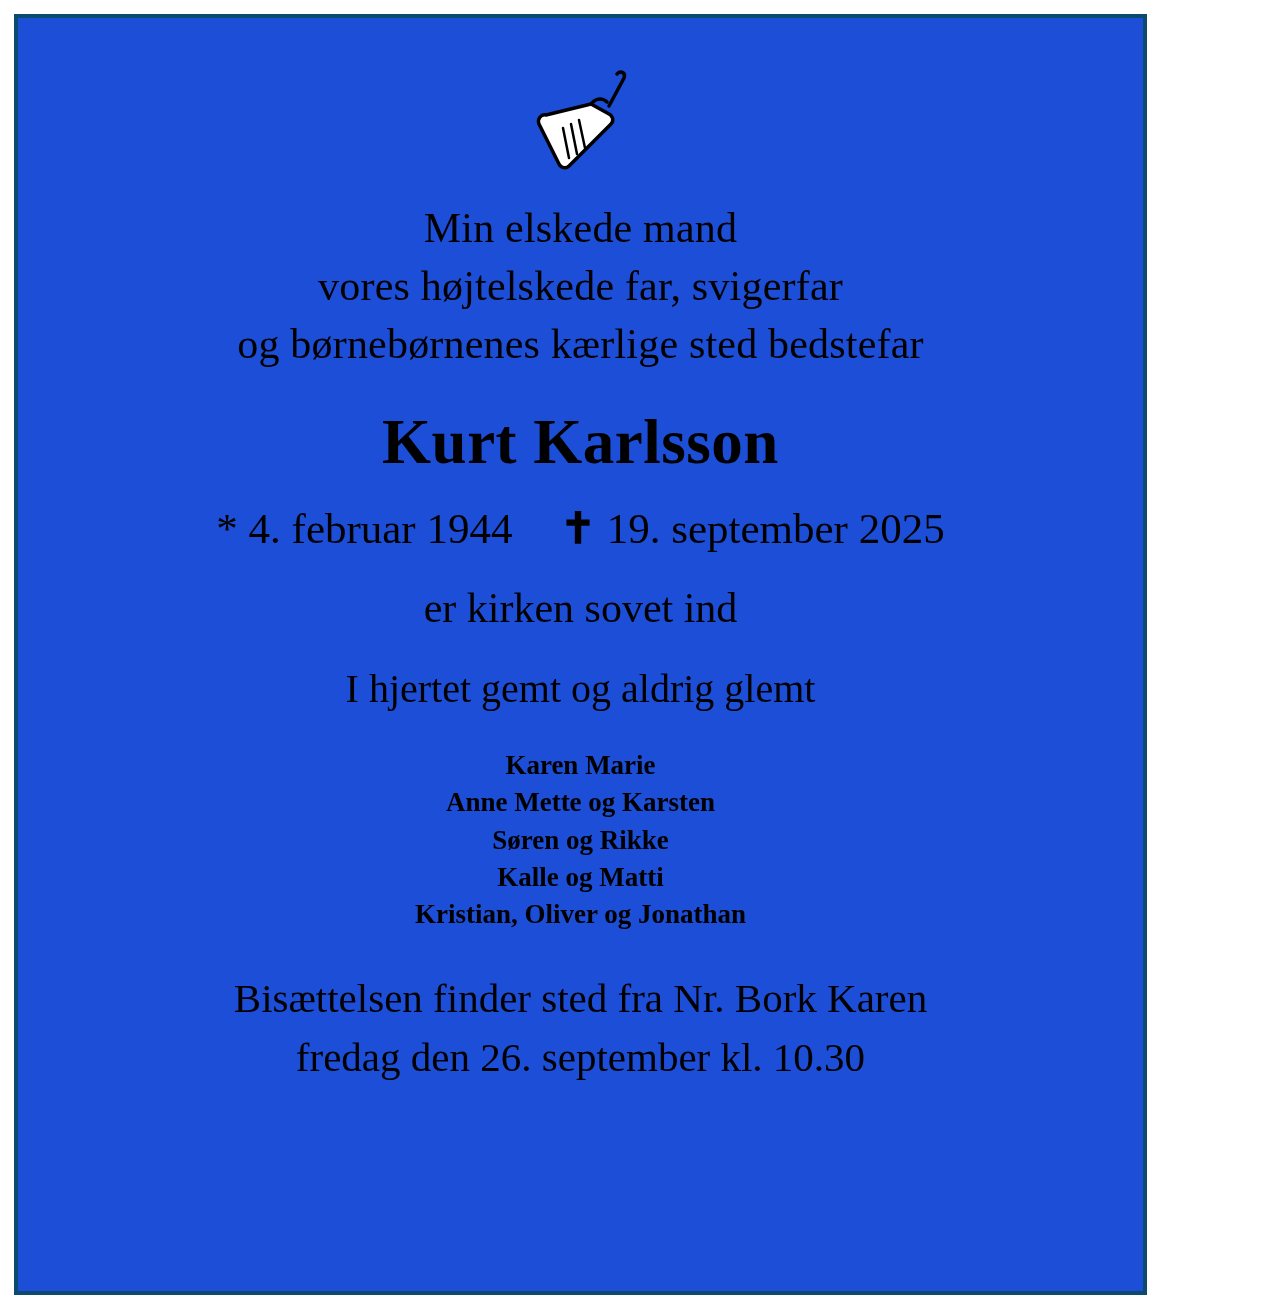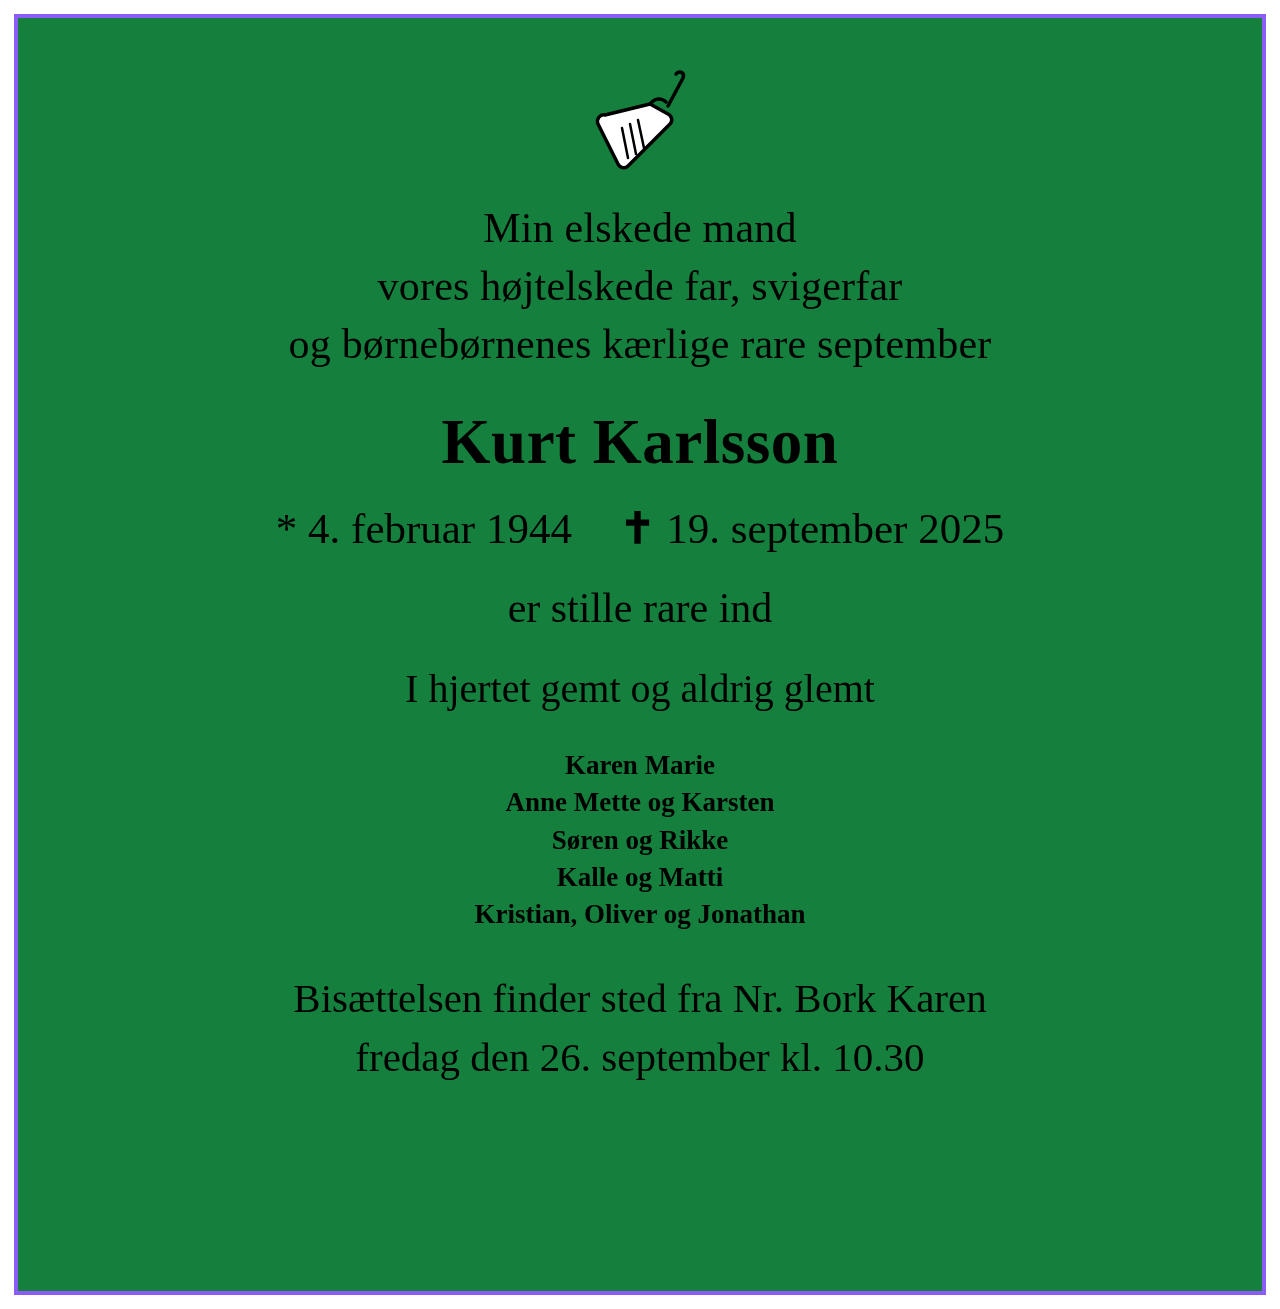--- a/index.html
+++ b/index.html
@@ -12,24 +12,24 @@
     width: 1280px;
     height: 1309px;
     font-family: "Liberation Serif", "DejaVu Serif", serif;
     color: #000000;
     overflow: hidden;
   }
   .notice-frame {
     position: absolute;
     left: 14px;
     top: 14px;
-    width: 1252px;
+    width: 1133px;
     height: 1281px;
-    border: 4px solid #8b5cf6;
-    background: #15803d;
+    border: 4px solid #0c4a6e;
+    background: #1d4ed8;
     box-sizing: border-box;
     display: flex;
     flex-direction: column;
     align-items: center;
   }
   .symbol-area {
     margin-top: 44px;
     height: 110px;
     display: flex;
     align-items: center;
@@ -117,34 +117,34 @@
         <path d="M42 66 L48 96" stroke="#000" stroke-width="2.5" stroke-linecap="round"></path>
         <path d="M50 62 L56 92" stroke="#000" stroke-width="2.5" stroke-linecap="round"></path>
         <path d="M58 58 L64 86" stroke="#000" stroke-width="2.5" stroke-linecap="round"></path>
       </svg>
     </span>
   </div>
 
   <div class="intro">
     <div>Min elskede mand</div>
     <div>vores højtelskede far, svigerfar</div>
-    <div>og børnebørnenes kærlige rare september</div>
+    <div>og børnebørnenes kærlige sted bedstefar</div>
   </div>
 
   <div class="deceased-name">Kurt Karlsson</div>
 
   <div class="dates">
     <span>*</span>
     <span>4. februar 1944</span>
     <span class="gap"></span>
     <span class="dagger">✝</span>
     <span>19. september 2025</span>
   </div>
 
-  <div class="passed">er stille rare ind</div>
+  <div class="passed">er kirken sovet ind</div>
 
   <div class="memorial">I hjertet gemt og aldrig glemt</div>
 
   <div class="survivors">
     <div>Karen Marie</div>
     <div>Anne Mette og Karsten</div>
     <div>Søren og Rikke</div>
     <div>Kalle og Matti</div>
     <div>Kristian, Oliver og Jonathan</div>
   </div>

